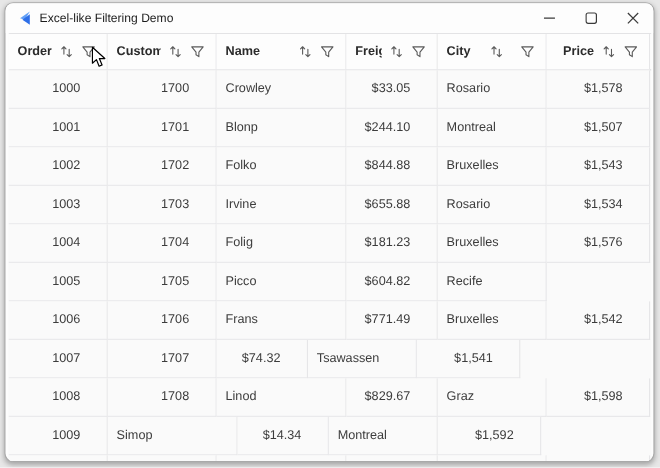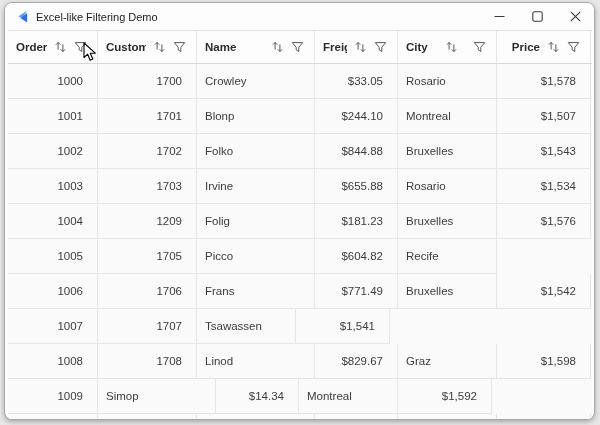--- a/index.html
+++ b/index.html
@@ -49,21 +49,21 @@
   }
   .hicon{display:flex;align-items:center;flex:0 0 auto;}
   
   .row{display:flex;height:35px;box-sizing:border-box;}
   .cell{
     display:flex;align-items:center;box-sizing:border-box;
     border-right:1px solid #e6e6e8;border-bottom:1px solid #e6e6e8;
     font-size:11.5px;color:#3c3c3c;background:#fafafa;
     white-space:nowrap;overflow:hidden;
   }
-  .cell.num{justify-content:flex-end;padding-right:14px;}
+  .cell.num{justify-content:flex-end;padding-right:24px;}
   .cell.txt{padding-left:8px;}
   .partial-row{height:6px;background:#fafafa;display:flex;}
   .partial-row .pcell{box-sizing:border-box;border-right:1px solid #e6e6e8;background:#fafafa;height:100%;}
   
   .c1{width:90px;} .c2{width:99px;} .c3{width:118px;}
   .c4{width:83px;} .c5{width:99px;gap:16px;} .c6{width:94px;}
   
   .cursor{position:absolute;left:83px;top:42px;z-index:50;}
 </style>
 </head>
@@ -221,21 +221,21 @@
         <div class="cell num c1">1003</div>
         <div class="cell num c2">1703</div>
         <div class="cell txt c3">Irvine</div>
         <div class="cell num c4">$655.88</div>
         <div class="cell txt c5">Rosario</div>
         <div class="cell num c6">$1,534</div>
       </div>
 
       <div class="row">
         <div class="cell num c1">1004</div>
-        <div class="cell num c2">1209</div>
+        <div class="cell num c2">1704</div>
         <div class="cell txt c3">Folig</div>
         <div class="cell num c4">$181.23</div>
         <div class="cell txt c5">Bruxelles</div>
         <div class="cell num c6">$1,576</div>
       </div>
 
       <div class="row">
         <div class="cell num c1">1005</div>
         <div class="cell num c2">1705</div>
         <div class="cell txt c3">Picco</div>
@@ -248,20 +248,21 @@
         <div class="cell num c2">1706</div>
         <div class="cell txt c3">Frans</div>
         <div class="cell num c4">$771.49</div>
         <div class="cell txt c5">Bruxelles</div>
         <div class="cell num c6">$1,542</div>
       </div>
 
       <div class="row">
         <div class="cell num c1">1007</div>
         <div class="cell num c2">1707</div>
+        <div class="cell num c4">$74.32</div>
         <div class="cell txt c5">Tsawassen</div>
         <div class="cell num c6">$1,541</div>
       </div>
 
       <div class="row">
         <div class="cell num c1">1008</div>
         <div class="cell num c2">1708</div>
         <div class="cell txt c3">Linod</div>
         <div class="cell num c4">$829.67</div>
         <div class="cell txt c5">Graz</div>

